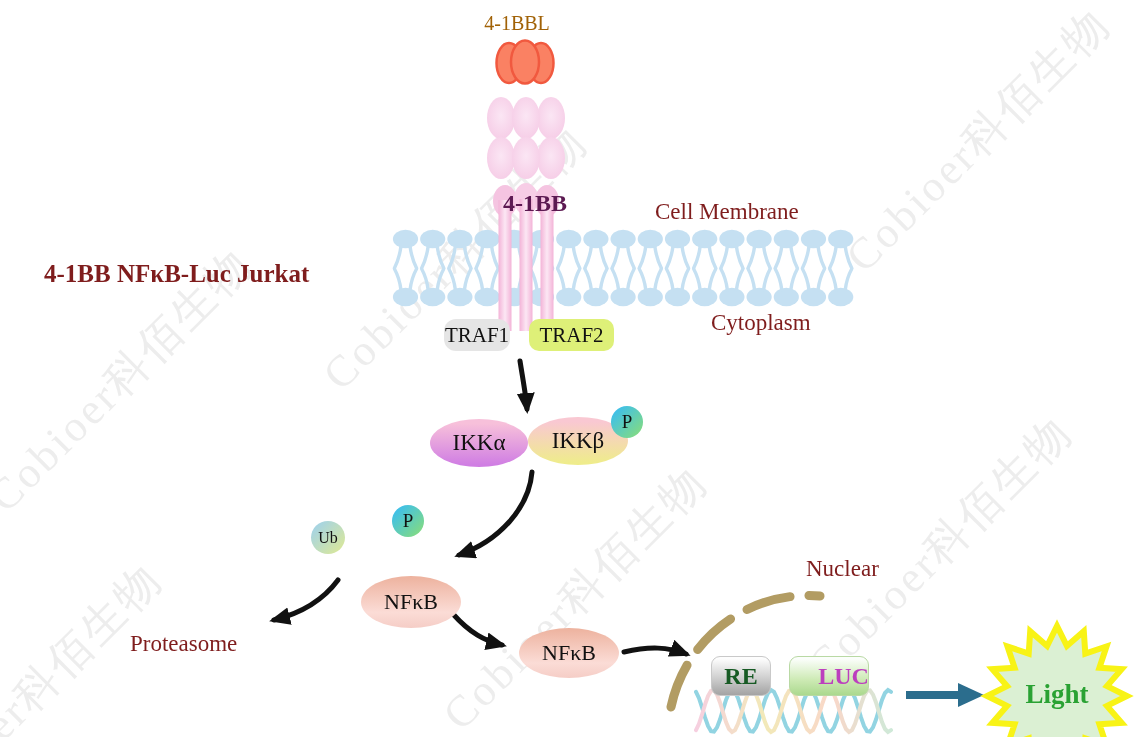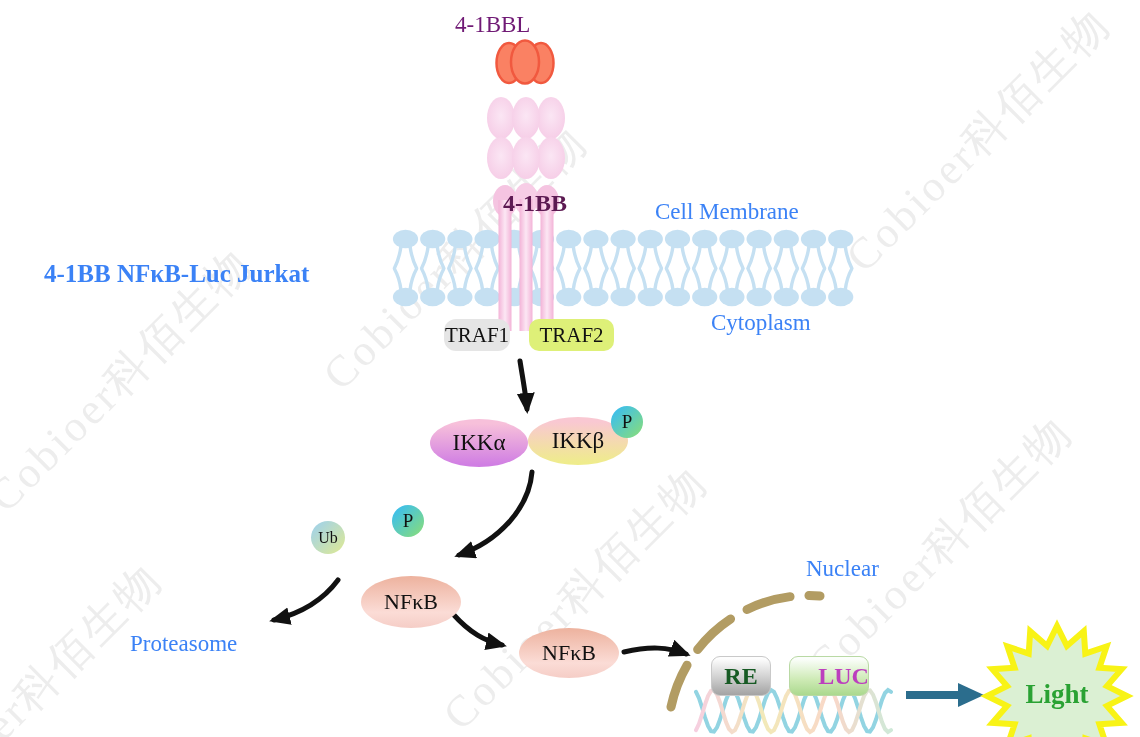--- a/index.html
+++ b/index.html
@@ -10,23 +10,23 @@
   }
   
   .wm {
     position:absolute; white-space:nowrap; font-size:44px; letter-spacing:3px;
     color:#ededed; transform:translate(-50%,-50%) rotate(-45deg);
     user-select:none; z-index:0;
   }
   
   #shapes { position:absolute; left:0; top:0; z-index:1; }
   
-  .lbl { position:absolute; z-index:2; color:#3b82f6; }
+  .lbl { position:absolute; z-index:2; color:#7f1d1d; }
   .serif23 { font-size:23px; }
-  .ligand-lbl { left:455px; top:12px; width:124px; font-size:23px; color:#701a75; }
+  .ligand-lbl { left:455px; top:12px; width:124px; text-align:center; font-size:20px; color:#a16207; }
   .receptor-lbl { left:480px; top:190px; width:110px; text-align:center; font-size:24px; font-weight:bold; color:#5c1a52; }
   .cellmem-lbl { left:655px; top:199px; }
   .cyto-lbl { left:711px; top:310px; }
   .cellline-lbl { left:44px; top:260px; font-size:25px; font-weight:bold; }
   .nuclear-lbl { left:806px; top:556px; }
   .prot-lbl { left:130px; top:628px; line-height:31px; }
   .box {
     position:absolute; z-index:2; display:flex; align-items:center; justify-content:center;
     font-size:21px; border-radius:10px; color:#111;
   }

